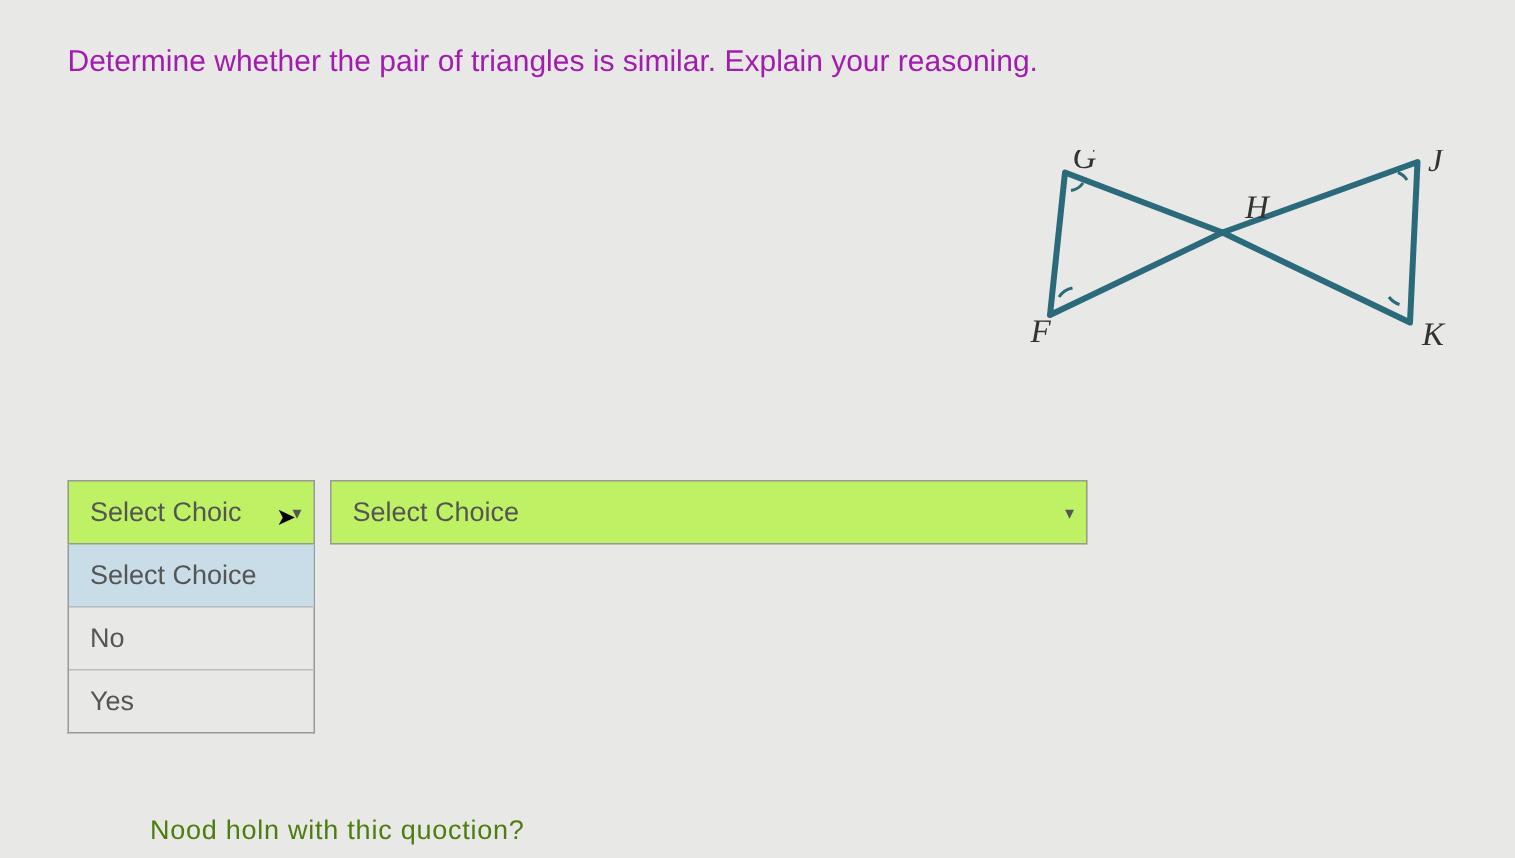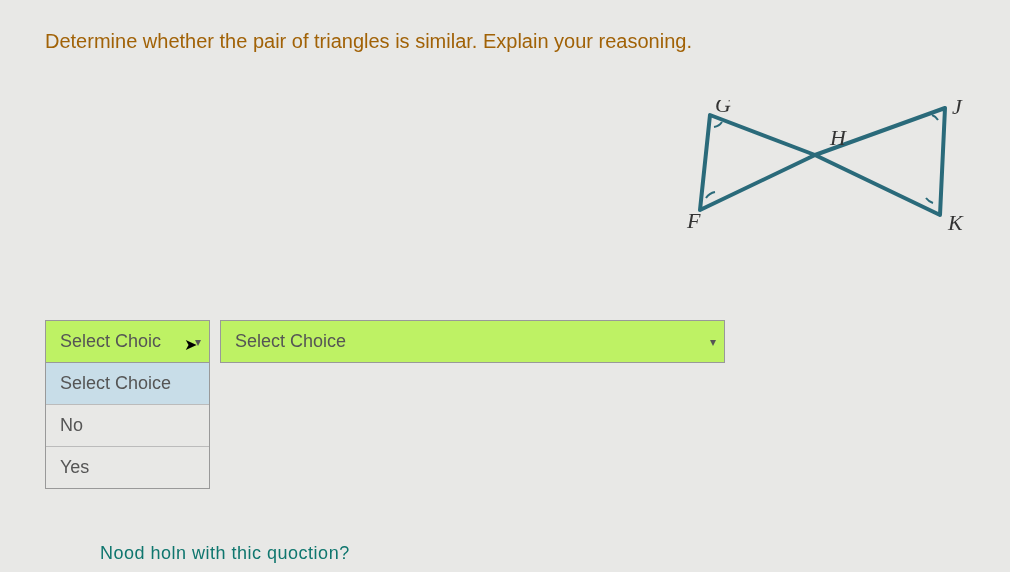--- a/index.html
+++ b/index.html
@@ -7,21 +7,21 @@
       font-family: -apple-system, BlinkMacSystemFont, "Segoe UI", Arial, sans-serif;
       background: #e8e8e6;
       width: 1010px;
       height: 572px;
       padding: 30px 45px;
       color: #3a3a3a;
       position: relative;
     }
     .question-text {
       font-size: 20px;
-      color: #a16207;
+      color: #a21caf;
       margin-bottom: 30px;
     }
     .diagram-area {
       position: absolute;
       top: 100px;
       right: 30px;
       width: 300px;
       height: 140px;
     }
     .answer-area {
@@ -81,21 +81,21 @@
       top: 14px;
       font-size: 16px;
       color: #000;
       pointer-events: none;
     }
     .help-link {
       position: absolute;
       bottom: 8px;
       left: 100px;
       font-size: 18px;
-      color: #0f766e;
+      color: #4d7c0f;
       letter-spacing: 0.5px;
     }
     .vertex-label {
       font-family: "Times New Roman", serif;
       font-style: italic;
       font-size: 22px;
       fill: #333;
     }
   </style>
 </head>

